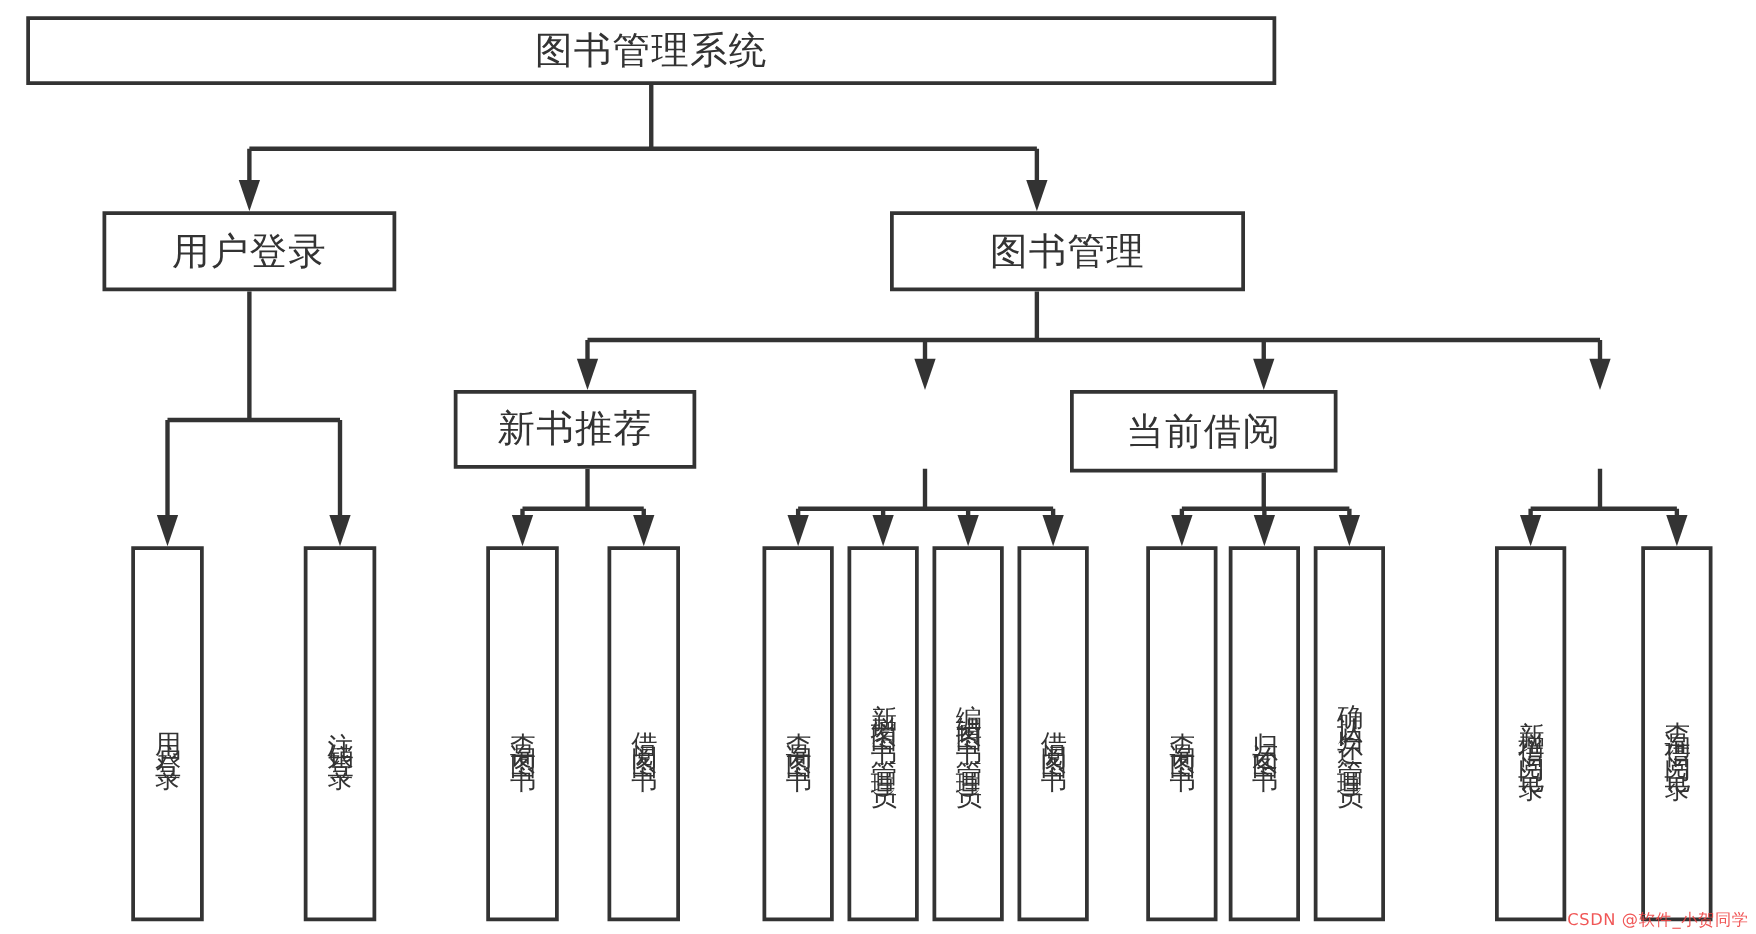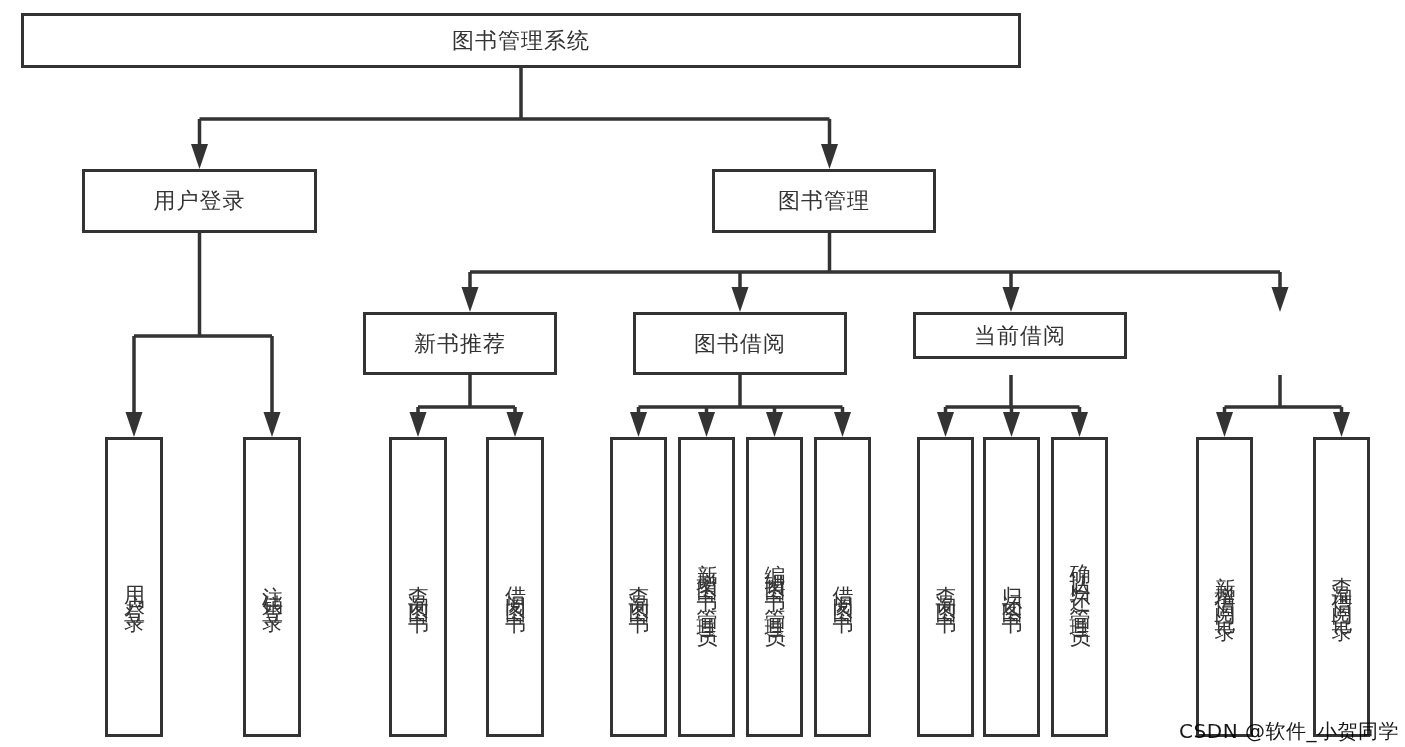--- a/index.html
+++ b/index.html
@@ -21,36 +21,36 @@
     position: absolute;
     box-sizing: border-box;
     border: 3px solid #333333;
     background: #ffffff;
     display: flex;
     align-items: center;
     justify-content: center;
     color: #333333;
   }
   .hnode span {
-    font-size: 22px;
+    font-size: 30px;
     letter-spacing: 1px;
     white-space: nowrap;
   }
   .leaf span {
     writing-mode: vertical-rl;
     font-size: 21px;
     letter-spacing: 9px;
     line-height: 1;
   }
   .watermark {
     position: absolute;
     right: 6px;
     bottom: 2px;
-    font-size: 20px;
-    color: #000000;
+    font-size: 13px;
+    color: #ef4444;
     opacity: 0.9;
     letter-spacing: 0.5px;
     white-space: nowrap;
     z-index: 5;
   }
 </style>
 </head>
 <body>
 
 <div class="canvas">
@@ -84,31 +84,28 @@
       <polygon points="1333,412 1350,412 1341.5,437" fill="#333333"></polygon>
     </svg>
 
   <div class="node hnode" style="left:21px;top:13px;width:1000px;height:55px">
     <span>图书管理系统</span>
   </div>
 
   <div class="node hnode" style="left:82px;top:169px;width:235px;height:64px">
     <span>用户登录</span>
   </div>
-  <div class="node hnode" style="left:712px;top:169px;width:224px;height:64px">
+  <div class="node hnode" style="left:712px;top:169px;width:284px;height:64px">
     <span>图书管理</span>
   </div>
 
   <div class="node hnode" style="left:363px;top:312px;width:194px;height:63px">
     <span>新书推荐</span>
   </div>
-  <div class="node hnode" style="left:633px;top:312px;width:214px;height:63px">
-    <span>图书借阅</span>
-  </div>
-  <div class="node hnode" style="left:913px;top:312px;width:214px;height:47px">
+  <div class="node hnode" style="left:856px;top:312px;width:214px;height:66px">
     <span>当前借阅</span>
   </div>
 
   <div class="node leaf" style="left:105px;top:437px;width:58px;height:300px">
     <span>用户登录</span>
   </div>
   <div class="node leaf" style="left:243px;top:437px;width:58px;height:300px">
     <span>注销登录</span>
   </div>
 

